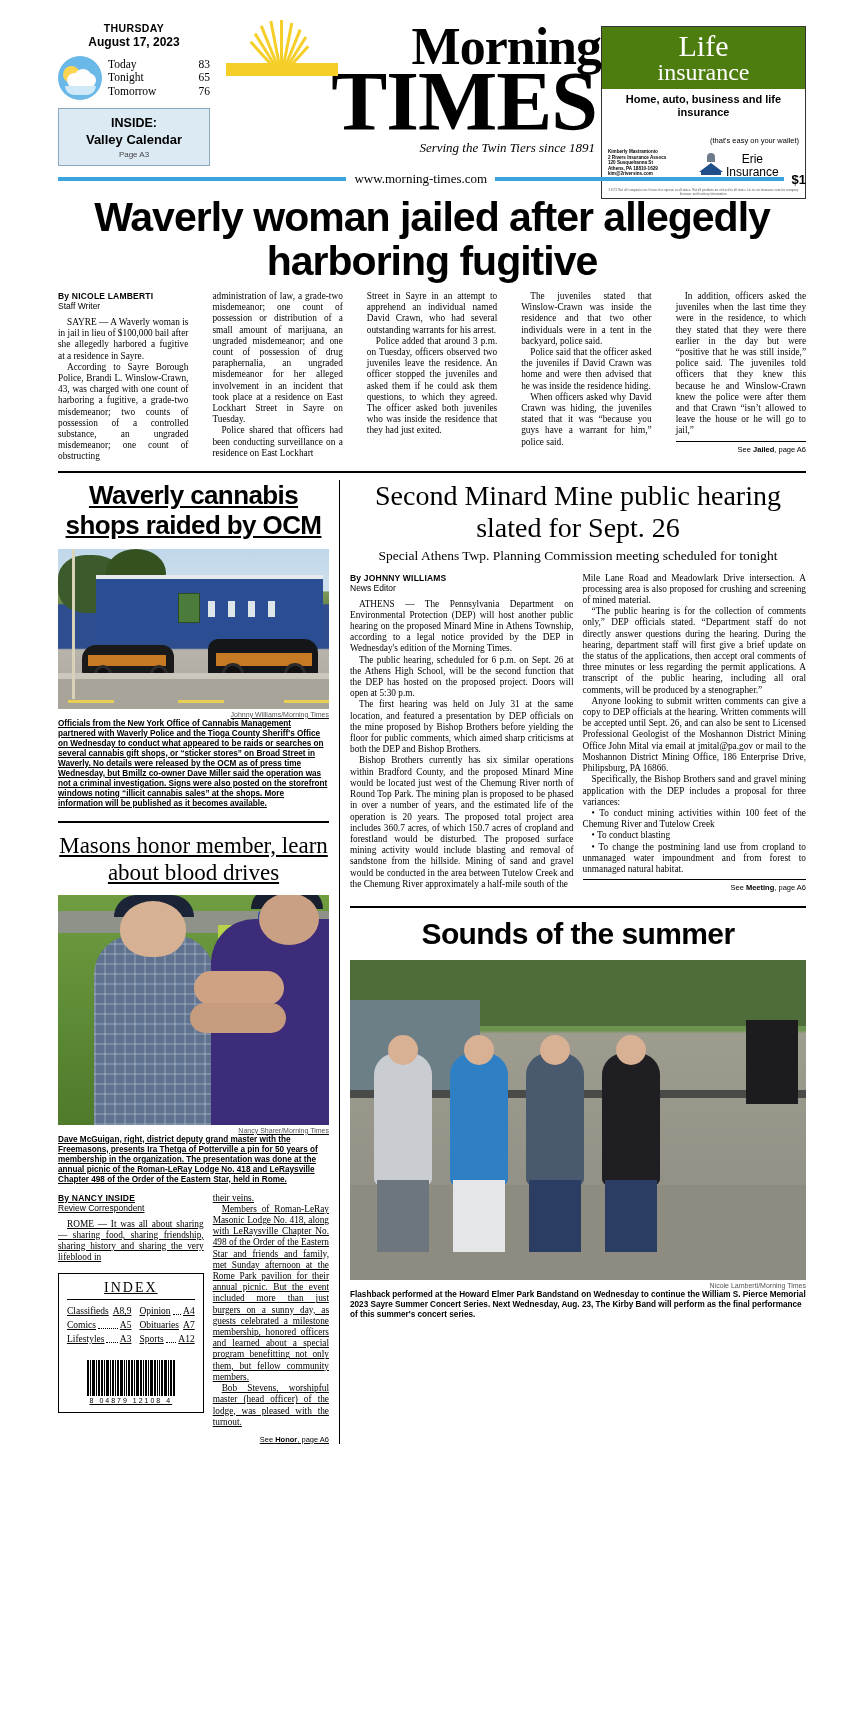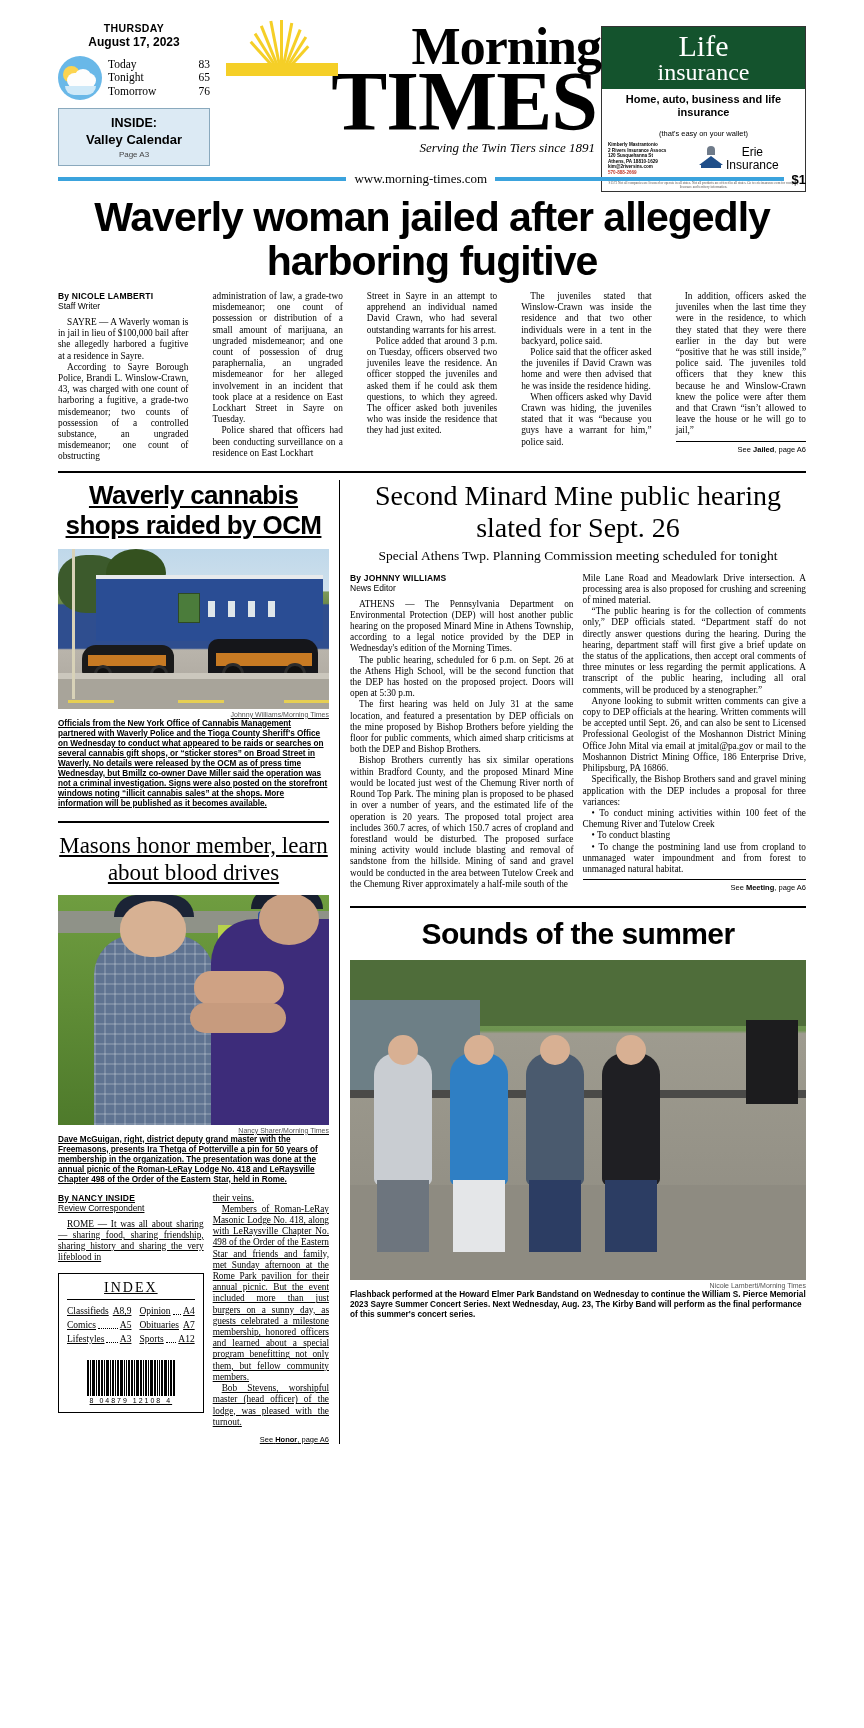--- a/index.html
+++ b/index.html
@@ -34,26 +34,26 @@
   .mh-mid { flex:1; position:relative; padding-left: 6px; }
   .logo-wrap { position:relative; }
   .sunburst { position:absolute; left:6px; top:-4px; width:120px; height:58px; overflow:hidden; }
   .ray { position:absolute; bottom:0; left:58px; width:3px; background:#f5cf27; transform-origin: bottom center; }
   .sun-base { position:absolute; left:4px; bottom:0; width:112px; height:13px; background:#f5cf27; }
   .word-morning { font-family:"Liberation Serif", serif; font-weight:bold; font-size:52px; letter-spacing:-1px; line-height:50px; text-align:right; }
   .word-times { font-family:"Liberation Serif", serif; font-weight:bold; font-size:84px; letter-spacing:-1px; line-height:72px; text-align:right; padding-right:4px; margin-top:-6px;}
   .tagline { font-family:"Liberation Serif", serif; font-style:italic; font-size:13px; text-align:right; padding-right:6px; margin-top:2px;}
 
   .mh-right { width:205px; flex:0 0 205px; border:1px solid #333; margin-top:4px; }
-  .ad-blue { background:#14532d; text-align:center; padding:4px 0 6px; }
+  .ad-blue { background:#4d7c0f; text-align:center; padding:4px 0 6px; }
   .ad-life { color:#fff; font-family:"Liberation Serif",serif; font-size:30px; line-height:30px; }
   .ad-ins { color:#fff; font-family:"Liberation Serif",serif; font-size:24px; line-height:22px; }
   .ad-body { padding:4px 6px 3px; text-align:center; }
   .ad-h1 { font-family:"Liberation Sans",sans-serif; font-weight:bold; font-size:11px; line-height:13px; }
-  .ad-h2 { font-family:"Liberation Sans",sans-serif; font-size:7.5px; margin-top:10px; }
+  .ad-h2 { font-family:"Liberation Sans",sans-serif; font-size:7.5px; margin-top:17px;text-align:right; }
   .ad-cols { display:flex; align-items:center; margin-top:4px; }
   .ad-contact { font-family:"Liberation Sans",sans-serif; font-size:4.6px; line-height:5.6px; font-weight:bold; text-align:left; flex:1; }
   .ad-phone { color:#c0392b; }
   .ad-logo { display:flex; flex:0 0 100px; }
   .ad-mark { width:24px;height:22px;position:relative; }
   .ad-mark-roof { position:absolute; left:0; bottom:3px; width:0;height:0;border-left:12px solid transparent;border-right:12px solid transparent;border-bottom:9px solid #1f4e89; }
   .ad-mark-dome { position:absolute; left:8px; top:0; width:8px;height:9px;border-radius:4px 4px 0 0;background:#6f7b8a; }
   .ad-mark-base { position:absolute; left:2px; bottom:0; width:20px;height:4px;background:#1f4e89; }
   .ad-erie { font-family:"Liberation Sans",sans-serif; font-size:12px; line-height:12.5px; margin-left:3px; }
   .ad-disc { font-size:3.4px; line-height:4.4px; padding:2px 4px 2px; color:#555; text-align:center; }

